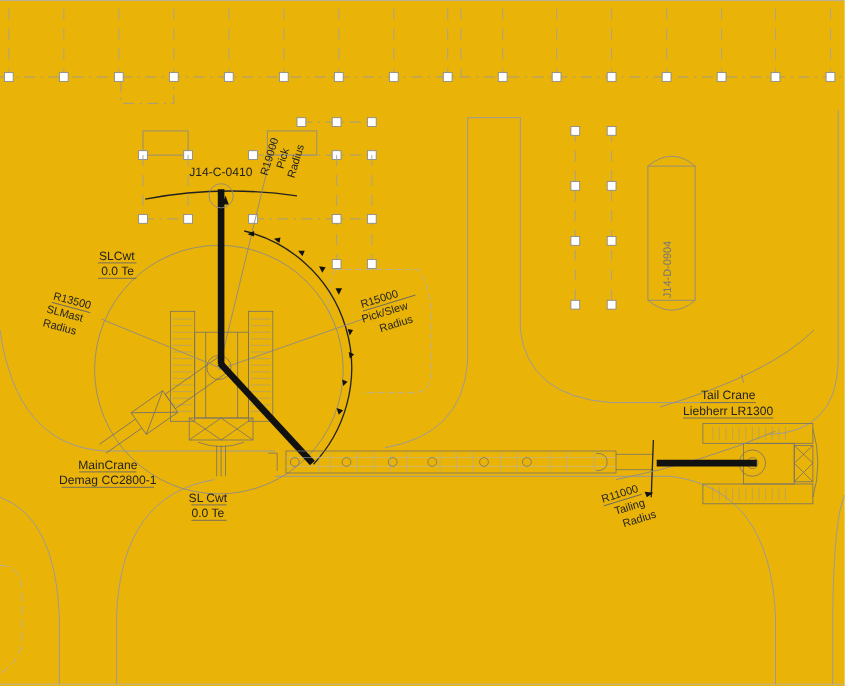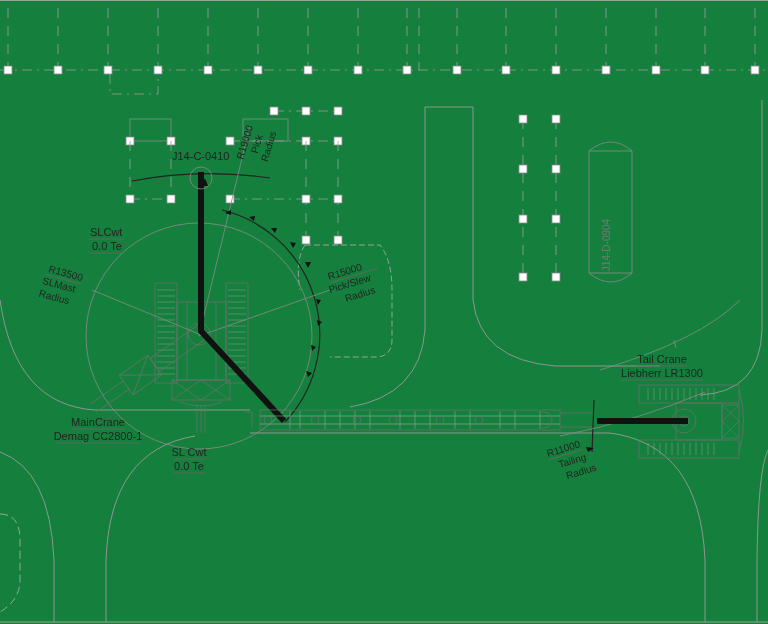--- a/index.html
+++ b/index.html
@@ -1,16 +1,16 @@
 <!DOCTYPE html>
 <html><head>
 <meta charset="utf-8">
 <style>
   html, body { margin: 0; padding: 0; background: #ffffff; }
-  #canvas { position: relative; width: 768px; height: 624px; overflow: hidden; background: #15803d; }
+  #canvas { position: relative; width: 768px; height: 624px; overflow: hidden; background: #eab308; }
   svg { position: absolute; left: 0; top: 0; }
   .thin { stroke: #8a8a8a; stroke-width: 0.8; fill: none; }
   .light { stroke: #b0b0b0; stroke-width: 0.8; fill: none; }
   .grid { stroke: #9a9a9a; stroke-width: 0.8; fill: none; stroke-dasharray: 10 5 2 5; }
   .gridv { stroke: #a0a0a0; stroke-width: 0.8; fill: none; stroke-dasharray: 10 8; }
   .road { stroke: #9a9a9a; stroke-width: 0.9; fill: none; }
   .equip { stroke: #707070; stroke-width: 0.7; fill: none; }
   .heavy { stroke: #111111; stroke-width: 6; fill: none; stroke-linecap: butt; }
   .slew { stroke: #222222; stroke-width: 1.2; fill: none; }
   .lbl { font-family: "Liberation Sans", sans-serif; font-size: 11px; fill: #222; }

